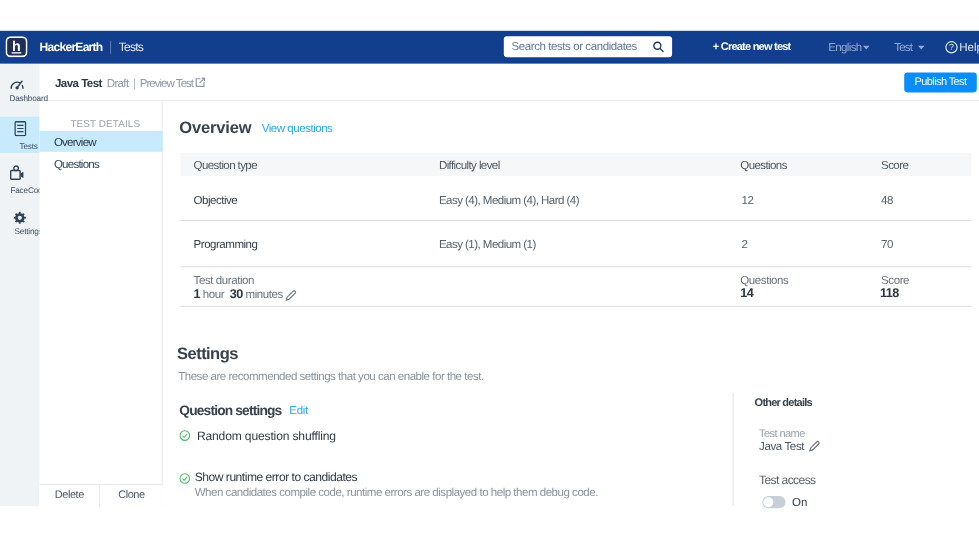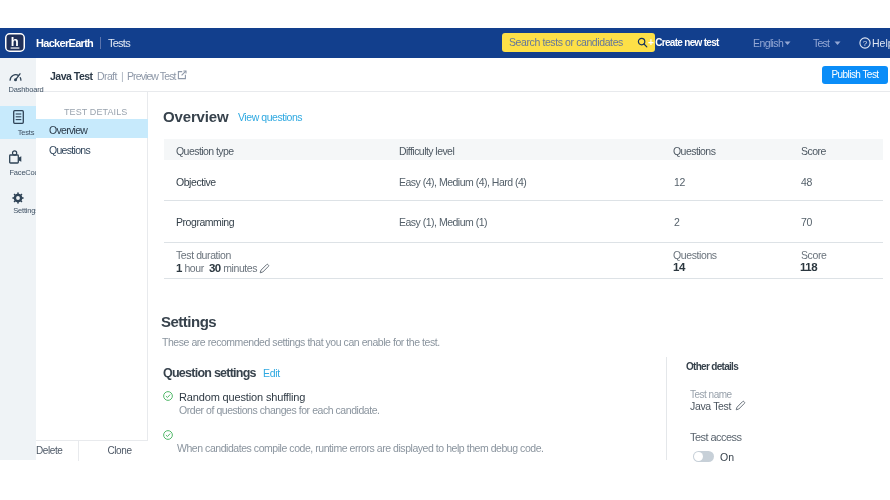--- a/index.html
+++ b/index.html
@@ -24,21 +24,21 @@
 
   <div id="navbar">
     <svg class="abs" style="left:5px;top:5px;" width="20" height="19" viewBox="0 0 20 19">
       <rect x="0.75" y="0.75" width="18.5" height="17.5" rx="4" fill="#1f2f58" stroke="#ffffff" stroke-width="1.5"></rect>
       <text x="9.8" y="13.2" font-size="13" font-weight="bold" fill="#ffffff" text-anchor="middle" font-family="Liberation Sans">h</text>
       <rect x="5.6" y="14.3" width="8.8" height="1.5" fill="#cfd3dd"></rect>
     </svg>
     <div class="nv" style="left:36px; font-size:11px; font-weight:bold; letter-spacing:-0.7px; color:#ffffff;">HackerEarth</div>
     <div class="abs" style="left:100px; top:9px; width:1px; height:12px; background:#5c74ad;"></div>
     <div class="nv" style="left:108px; font-size:11px; letter-spacing:-0.75px; color:#e3e9f4;">Tests</div>
-    <div class="abs" style="left:458px; top:5px; width:153px; height:19px; background:#fde047; border-radius:3px;margin-left:44px;">
+    <div class="abs" style="left:458px; top:5px; width:153px; height:19px; background:#ffffff; border-radius:3px;">
       <div style="position:absolute; left:7px; top:0; line-height:19px; font-size:10.5px; letter-spacing:-0.4px; color:#64779c;">Search tests or candidates</div>
       <svg style="position:absolute; right:7px; top:4px;" width="11" height="11" viewBox="0 0 11 11">
         <circle cx="4.6" cy="4.6" r="3.2" fill="none" stroke="#16335c" stroke-width="1.2"></circle>
         <line x1="7" y1="7" x2="9.8" y2="9.8" stroke="#16335c" stroke-width="1.2" stroke-linecap="round"></line>
       </svg>
     </div>
     <div class="nv" style="left:648px; font-size:10px; font-weight:bold; letter-spacing:-0.7px; color:#ffffff;">+ Create new test</div>
     <div class="nv" style="left:753px; font-size:10.5px; letter-spacing:-0.6px; color:#93a7d4;">English</div>
     <svg class="abs" style="left:784px; top:13px;" width="7" height="5" viewBox="0 0 7 5">
         <path d="M0.5 0.5 L3.5 4 L6.5 0.5 Z" fill="#93a7d4"></path>
@@ -93,22 +93,22 @@
     <path fill="#2f4356" fill-rule="evenodd" d="M10.19 1.15 A11.0 11.0 0 0 1 13.81 1.15 L13.41 3.52 A8.6 8.6 0 0 1 17.00 5.00 L18.40 3.05 A11.0 11.0 0 0 1 20.95 5.60 L19.00 7.00 A8.6 8.6 0 0 1 20.48 10.59 L22.85 10.19 A11.0 11.0 0 0 1 22.85 13.81 L20.48 13.41 A8.6 8.6 0 0 1 19.00 17.00 L20.95 18.40 A11.0 11.0 0 0 1 18.40 20.95 L17.00 19.00 A8.6 8.6 0 0 1 13.41 20.48 L13.81 22.85 A11.0 11.0 0 0 1 10.19 22.85 L10.59 20.48 A8.6 8.6 0 0 1 7.00 19.00 L5.60 20.95 A11.0 11.0 0 0 1 3.05 18.40 L5.00 17.00 A8.6 8.6 0 0 1 3.52 13.41 L1.15 13.81 A11.0 11.0 0 0 1 1.15 10.19 L3.52 10.59 A8.6 8.6 0 0 1 5.00 7.00 L3.05 5.60 A11.0 11.0 0 0 1 5.60 3.05 L7.00 5.00 A8.6 8.6 0 0 1 10.59 3.52 Z M12 8.2 A3.8 3.8 0 1 0 12 15.8 A3.8 3.8 0 1 0 12 8.2 Z"></path>
   </svg>
   <div class="ilabel" style="top:207px;">Settings</div>
 
   <div id="sidenav"></div>
   <div class="abs" style="left:36px; top:119px; width:112px; height:19px; background:#c7eafc;"></div>
   <div class="t" style="left:64px; top:107px; font-size:9px; letter-spacing:0.1px; color:#99a3ae;">TEST DETAILS</div>
   <div class="t" style="left:49px; top:124px; font-size:10.5px; letter-spacing:-0.7px; color:#2b3a49;">Overview</div>
   <div class="t" style="left:49px; top:144px; font-size:10.5px; letter-spacing:-0.7px; color:#31465c;">Questions</div>
   <div class="abs" style="left:36px; top:440px; width:112px; height:20px; border-top:1px solid #e8eaed; background:#fff;">
-    <div style="position:absolute; left:0; top:0; width:43px; height:20px; border-right:1px solid #e8eaed;
-        font-size:10px; letter-spacing:-0.4px; color:#4d5866; line-height:19px;">Delete</div>
+    <div style="position:absolute; left:0; top:0; width:55px; height:20px; border-right:1px solid #e8eaed;
+        font-size:10px; letter-spacing:-0.4px; color:#4d5866; text-align:center; line-height:19px;">Delete</div>
     <div style="position:absolute; left:56px; top:0; width:55px; height:20px;
         font-size:10px; letter-spacing:-0.4px; color:#4d5866; text-align:center; line-height:19px;">Clone</div>
   </div>
 
   <div class="t" style="left:163px; top:108px; font-size:15px; font-weight:bold; letter-spacing:-0.15px; color:#37424c;">Overview</div>
   <div class="t" style="left:238px; top:111px; font-size:10.5px; letter-spacing:-0.45px; color:#2fa9e1;">View questions</div>
 
   <div class="abs" style="left:164px; top:139px; width:719px; height:21px; background:#f5f7f8;"></div>
   <div class="t" style="left:176px; top:145px; font-size:10.5px; letter-spacing:-0.55px; color:#4d5862;">Question type</div>
   <div class="t" style="left:399px; top:145px; font-size:10.5px; letter-spacing:-0.55px; color:#4d5862;">Difficulty level</div>
@@ -142,26 +142,26 @@
   <div class="t" style="left:162px; top:336px; font-size:10.5px; letter-spacing:-0.45px; color:#8a949e;">These are recommended settings that you can enable for the test.</div>
 
   <div class="t" style="left:163px; top:366px; font-size:12.5px; font-weight:bold; letter-spacing:-0.75px; color:#37424c;">Question settings</div>
   <div class="t" style="left:263px; top:367px; font-size:10.5px; letter-spacing:-0.3px; color:#2fa9e1;">Edit</div>
 
   <svg class="abs" style="left:163px; top:391px;" width="10" height="10" viewBox="0 0 11 11">
     <circle cx="5.5" cy="5.5" r="4.8" fill="none" stroke="#52b86a" stroke-width="1.1"></circle>
     <path d="M3.2 5.6 L4.9 7.2 L7.9 3.9" fill="none" stroke="#52b86a" stroke-width="1.1"></path>
   </svg>
   <div class="t" style="left:179px; top:391px; font-size:11px; letter-spacing:-0.15px; color:#2f3a44;">Random question shuffling</div>
-  <div class="t" style="left:179px; top:404px; font-size:10.5px; letter-spacing:-0.45px; color:#8a949e;">Order of questions changes for each candidate.</div>
 
   <svg class="abs" style="left:163px; top:430px;" width="10" height="10" viewBox="0 0 11 11">
     <circle cx="5.5" cy="5.5" r="4.8" fill="none" stroke="#52b86a" stroke-width="1.1"></circle>
     <path d="M3.2 5.6 L4.9 7.2 L7.9 3.9" fill="none" stroke="#52b86a" stroke-width="1.1"></path>
   </svg>
+  <div class="t" style="left:177px; top:428px; font-size:11px; letter-spacing:-0.45px; color:#2f3a44;">Show runtime error to candidates</div>
   <div class="t" style="left:177px; top:442px; font-size:10.5px; letter-spacing:-0.45px; color:#8a949e;">When candidates compile code, runtime errors are displayed to help them debug code.</div>
 
   <div class="abs" style="left:666px; top:357px; width:1px; height:103px; background:#e4e7ea;"></div>
   <div class="t" style="left:686px; top:361px; font-size:10px; font-weight:bold; letter-spacing:-0.7px; color:#37424c;">Other details</div>
   <div class="t" style="left:690px; top:389px; font-size:10px; letter-spacing:-0.5px; color:#98a1ab;">Test name</div>
   <div class="t" style="left:690px; top:400px; font-size:10.5px; letter-spacing:-0.35px; color:#4a545e;">Java Test</div>
   <svg class="abs" style="left:735px; top:400px;" width="11" height="11" viewBox="0 0 11 11">
     <path d="M1.2 9.8 L2 7.2 L7.6 1.6 A1 1 0 0 1 9 1.6 L9.4 2 A1 1 0 0 1 9.4 3.4 L3.8 9 Z" fill="none" stroke="#6a737c" stroke-width="1"></path>
   </svg>
   <div class="t" style="left:690px; top:431px; font-size:11px; letter-spacing:-0.55px; color:#5b656f;">Test access</div>

